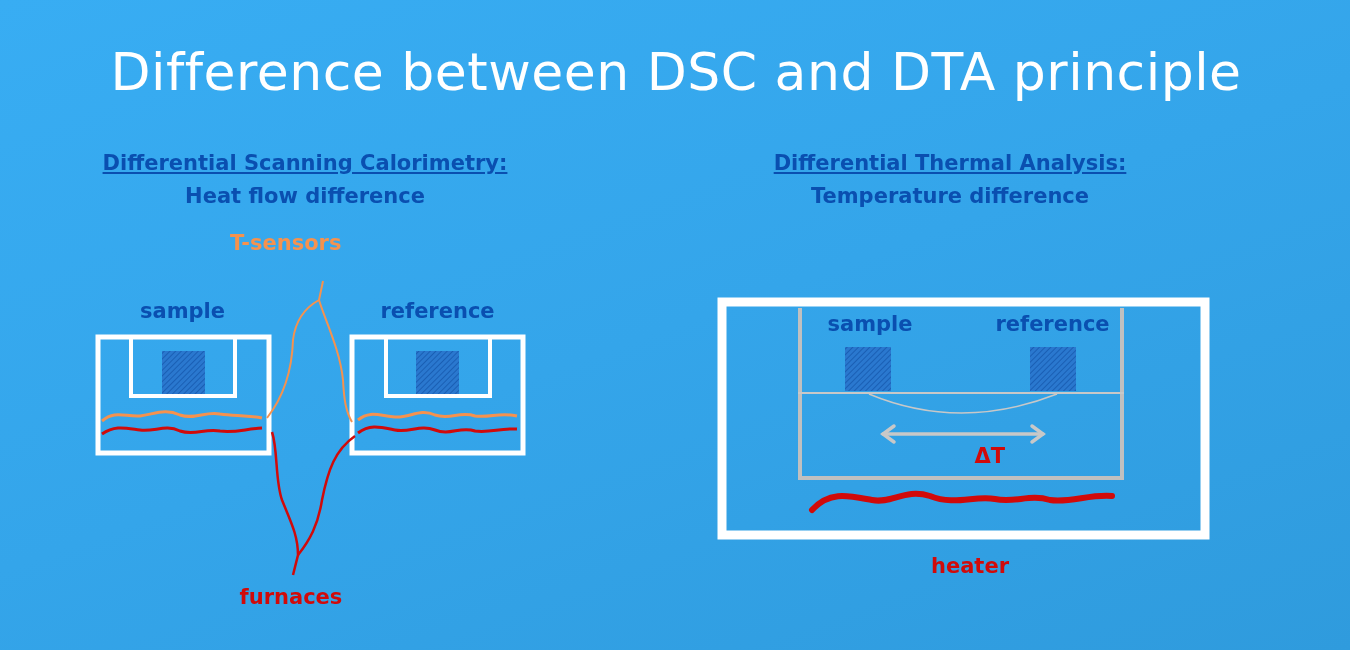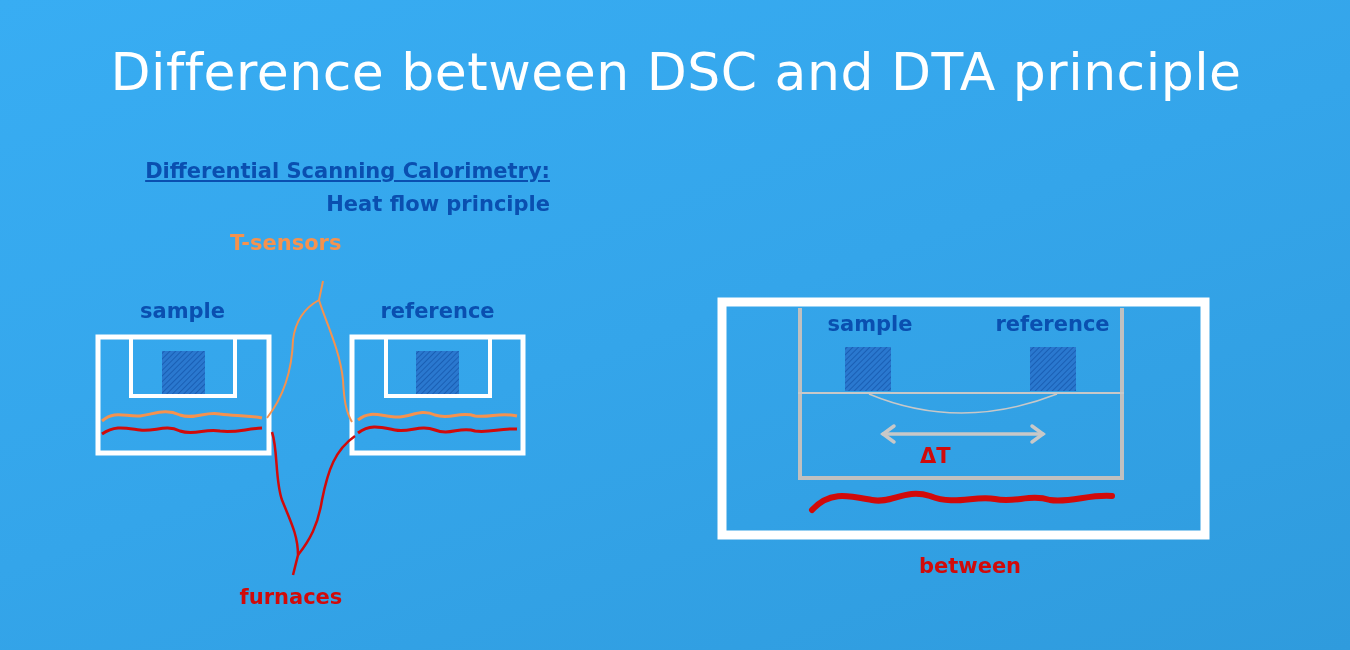--- a/index.html
+++ b/index.html
@@ -7,21 +7,21 @@
     width:1350px; height:650px; overflow:hidden; position:relative;
     background: linear-gradient(160deg, #38adf3 0%, #34a5ea 50%, #2f9bdd 100%);
     font-family: "DejaVu Sans", "Liberation Sans", sans-serif;
   }
   .abs { position:absolute; }
   .title {
     left:1px; width:1350px; top:42px; text-align:center;
     color:#ffffff; font-weight:normal; font-size:52px; letter-spacing:0.5px;
   }
   .subhead {
-    text-align:right; color:#0a4fb0; font-weight:bold; font-size:21px; line-height:33px;margin-top:8px;
+    text-align:center; color:#0a4fb0; font-weight:bold; font-size:21px; line-height:33px;
   }
   .subhead .u { text-decoration:underline; }
   .lbl { color:#0a4fb0; font-weight:bold; font-size:21px; text-align:center; }
   .orange { color:#f5924e; font-weight:bold; font-size:21px; }
   .red { color:#d10a0a; font-weight:bold; font-size:21px; }
   svg.diagram { position:absolute; left:0; top:0; }
 </style>
 </head>
 <body>
 
@@ -72,31 +72,33 @@
       <polyline points="1032,426 1043,434 1032,442"></polyline>
     </g>
     <path d="M812 510 C830 490 850 496 872 500 C892 504 905 488 930 496 C955 506 975 495 995 499 C1015 503 1030 494 1050 500 C1070 503 1090 494 1112 496" fill="none" stroke="#d10a0a" stroke-width="6" stroke-linecap="round"></path>
   </g>
 </svg>
 
 <div class="abs title">Difference between DSC and DTA principle</div>
 
 <div class="abs subhead" style="left:60px; width:490px; top:147px;">
   <div class="u">Differential Scanning Calorimetry:</div>
-  <div>Heat flow principle</div>
+  <div>Heat flow difference</div>
 </div>
 
 <div class="abs subhead" style="left:710px; width:480px; top:147px;">
+  <div class="u">Differential Thermal Analysis:</div>
+  <div>Temperature difference</div>
 </div>
 
 <div class="abs orange" style="left:230px; width:165px; top:231px; text-align:left;">T-sensors</div>
 
 <div class="abs lbl" style="left:110px; width:145px; top:299px;">sample</div>
 <div class="abs lbl" style="left:365px; width:145px; top:299px;">reference</div>
 
 <div class="abs red" style="left:216px; width:150px; top:585px; text-align:center;">furnaces</div>
 
 <div class="abs lbl" style="left:805px; width:130px; top:312px;">sample</div>
 <div class="abs lbl" style="left:980px; width:145px; top:312px;">reference</div>
 
-<div class="abs red" style="left:920px; width:85px; top:444px; text-align:left;">ΔT</div>
+<div class="abs red" style="left:920px; width:85px; top:444px; text-align:right;">ΔT</div>
 
-<div class="abs red" style="left:900px; width:140px; top:554px; text-align:center;">between</div>
+<div class="abs red" style="left:900px; width:140px; top:554px; text-align:center;">heater</div>
 
 </body></html>

